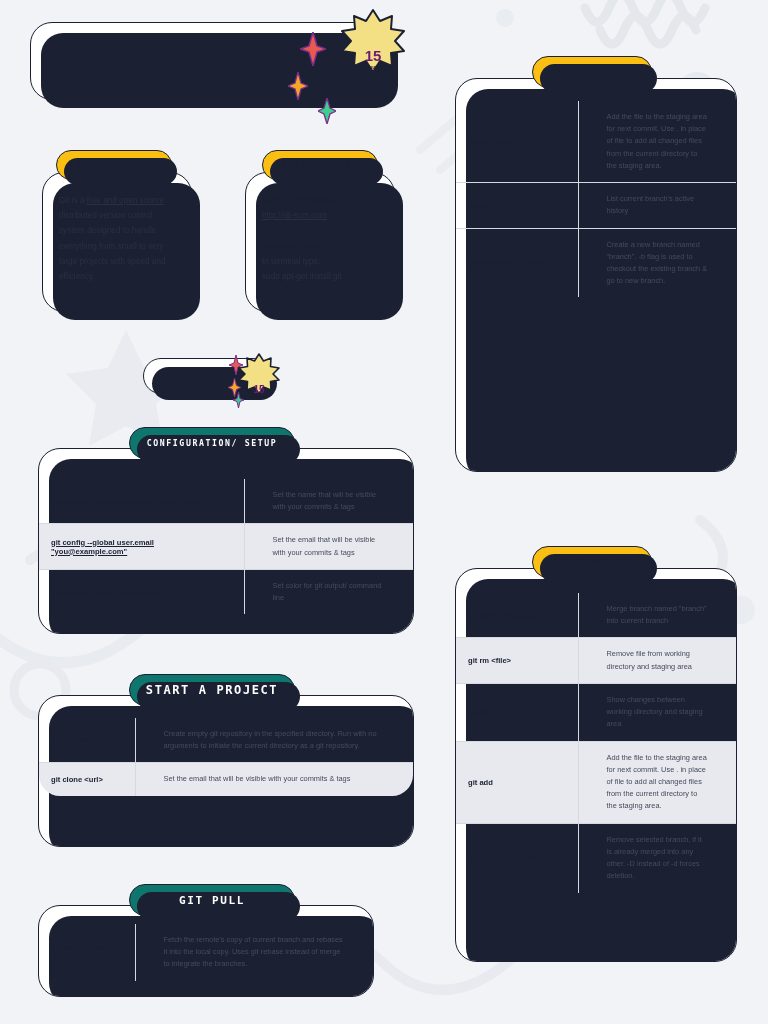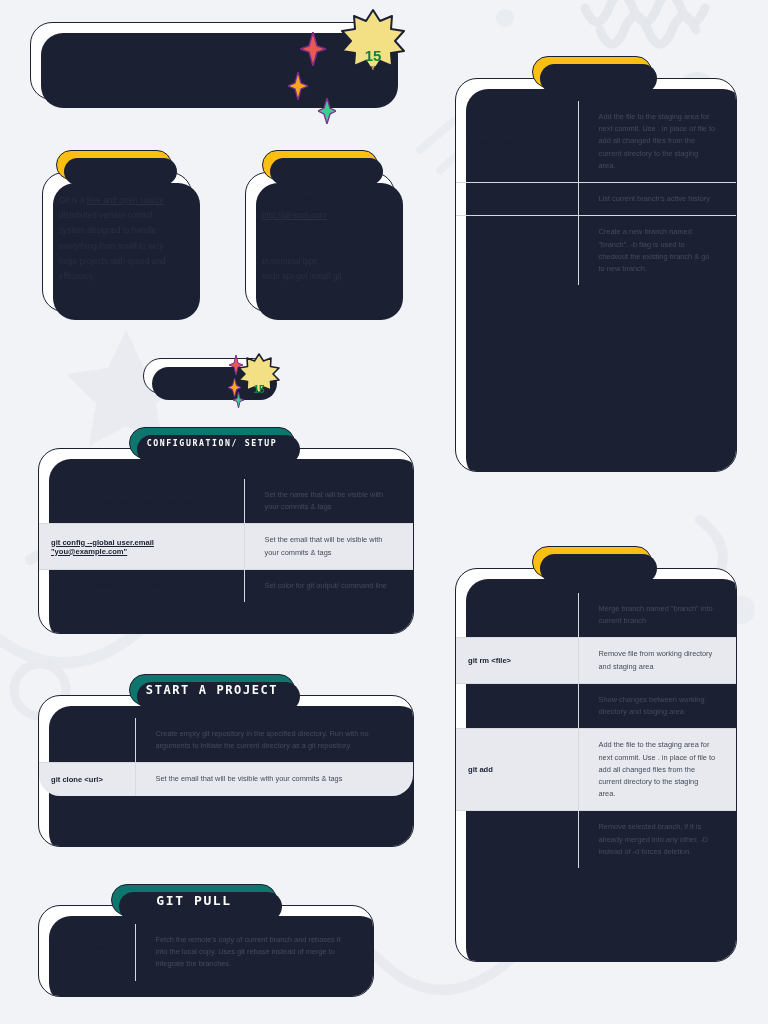--- a/index.html
+++ b/index.html
@@ -106,21 +106,21 @@
   
   .burst {
     position: absolute;
     display: flex; flex-direction: column;
     align-items: center; justify-content: center;
     z-index: 8;
   }
   .burst svg { position: absolute; inset: 0; }
   .burst .num {
     position: relative;
-    font-size: 15px; font-weight: bold; color: #15803d; line-height: 1; margin-top: 36px;
+    font-size: 15px; font-weight: bold; color: #701a75; line-height: 1; margin-top: 36px;
   }
   .burst .unit {
     position: relative;
     font-size: 5px; font-weight: bold; color: #1b2133;
     margin-top: 2px; line-height: 1;
   }
   .burst.small .num { font-size: 10px; }
   .burst.small .unit { font-size: 3.5px; margin-top: 1px; }
 
   
@@ -133,21 +133,21 @@
   .info-body a { color: #2b3040; text-decoration: underline; }
 
   
   .tbl { width: 100%; border-collapse: collapse; table-layout: fixed; overflow: hidden; border-radius: 21px; }
   .tbl tr td { vertical-align: middle; }
   .tbl .cmd {
     font-size: 7.6px; font-weight: bold; color: #1b2133;
     padding: 10px 12px; border-right: 1px solid #d5d9e0;
   }
   .tbl .desc {
-    font-size: 7.4px; color: #454b5c; line-height: 1.65; padding: 10px 20px;
+    font-size: 7.4px; color: #454b5c; line-height: 1.65; padding: 10px 28px;
   }
   .tbl tr.alt td { background: #e7e9ef; }
   .tbl tr + tr td { border-top: 1px solid #d5d9e0; }
 
   .tbl-wide .cmd { width: 96px; margin-top: 48px; }
   .tbl-left .cmd { width: 205px; text-decoration: underline; }
   .tbl-right .cmd { width: 122px; }
 </style>
 </head>
 <body>
@@ -283,21 +283,21 @@
         <td class="desc">Create empty git repository in the specified directory. Run with no arguments to initiate the current directory as a git repository.</td>
       </tr>
       <tr class="alt">
         <td class="cmd">git clone &lt;url&gt;</td>
         <td class="desc">Set the email that will be visible with your commits &amp; tags</td>
       </tr>
     </tbody>
   </table>
 </div>
 
-<div class="pill dark" style="left:111px; top:884px; width:166px; height:32px; font-size:13px;">
+<div class="pill dark" style="left:129px; top:884px; width:166px; height:32px; font-size:11px;">
   <span>GIT PULL</span>
 </div>
 <div class="card" style="left:38px; top:905px; width:336px; height:92px; overflow:hidden;">
   <div style="height:18px;"></div>
   <table class="tbl tbl-wide">
     <tbody>
       <tr>
         <td class="cmd">git pull --rebase &lt;remote&gt;</td>
         <td class="desc">Fetch the remote's copy of current branch and rebases it into the local copy. Uses git rebase instead of merge to integrate the branches.</td>
       </tr>

